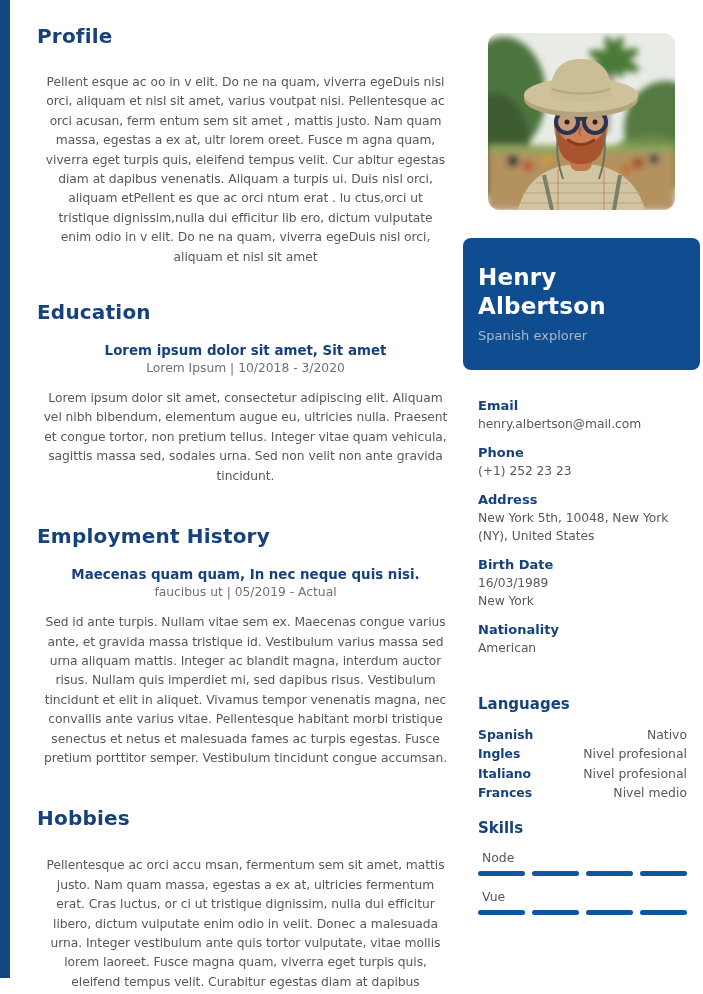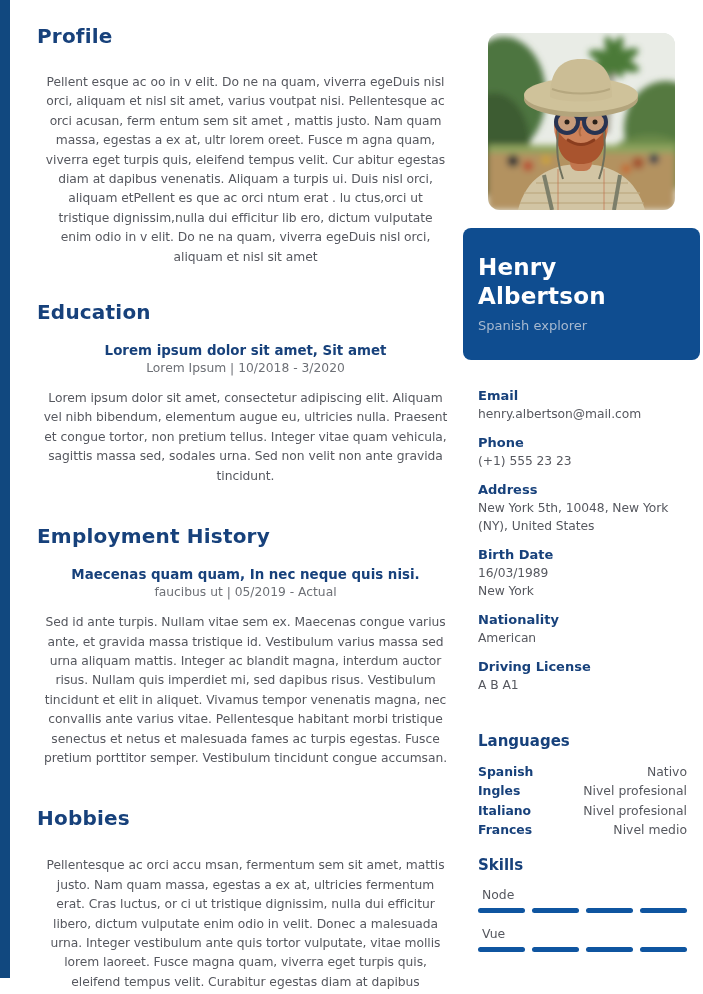--- a/index.html
+++ b/index.html
@@ -40,21 +40,21 @@
   .hobbies-para{margin-top:26px;}
 
   
   .sidebar{position:absolute;left:463px;top:33px;width:237px;}
   .photo-frame{
     width:187px;height:177px;border-radius:12px;overflow:hidden;
     margin:0 auto;display:block;background:#dfe5dc;
   }
   .photo-frame svg{display:block;width:100%;height:100%;}
   .name-card{
-    margin-top:18px;background:#0f4d90;border-radius:8px;
+    margin-top:28px;background:#0f4d90;border-radius:8px;
     padding:25px 15px 22px 15px;box-sizing:border-box;min-height:132px;
   }
   .name{
     margin:0;color:#ffffff;font-size:23px;line-height:29px;
     font-weight:700;letter-spacing:.2px;
   }
   .job-title{
     margin:7px 0 0 0;color:#a7b9cf;font-size:13px;line-height:16px;
   }
   .contact{padding:27px 15px 0 15px;}
@@ -195,38 +195,34 @@
     <p class="job-title">Spanish explorer</p>
   </div>
 
   <div class="contact">
     <div class="contact-entry">
       <div class="contact-label">Email</div>
       <div class="contact-value">henry.albertson@mail.com</div>
     </div>
     <div class="contact-entry">
       <div class="contact-label">Phone</div>
-      <div class="contact-value">(+1) 555 23 23</div>
+      <div class="contact-value">(+1) 252 23 23</div>
     </div>
     <div class="contact-entry">
       <div class="contact-label">Address</div>
       <div class="contact-value">New York 5th, 10048, New York (NY), United States</div>
     </div>
     <div class="contact-entry">
       <div class="contact-label">Birth Date</div>
       <div class="contact-value">16/03/1989</div>
       <div class="contact-value">New York</div>
     </div>
     <div class="contact-entry">
       <div class="contact-label">Nationality</div>
       <div class="contact-value">American</div>
-    </div>
-    <div class="contact-entry">
-      <div class="contact-label">Driving License</div>
-      <div class="contact-value">A B A1</div>
     </div>
   </div>
 
   <div class="languages-block">
     <div class="side-section-heading">Languages</div>
     <div class="language-rows">
       <div class="language-row">
         <span class="language-name">Spanish</span>
         <span class="language-level">Nativo</span>
       </div>

